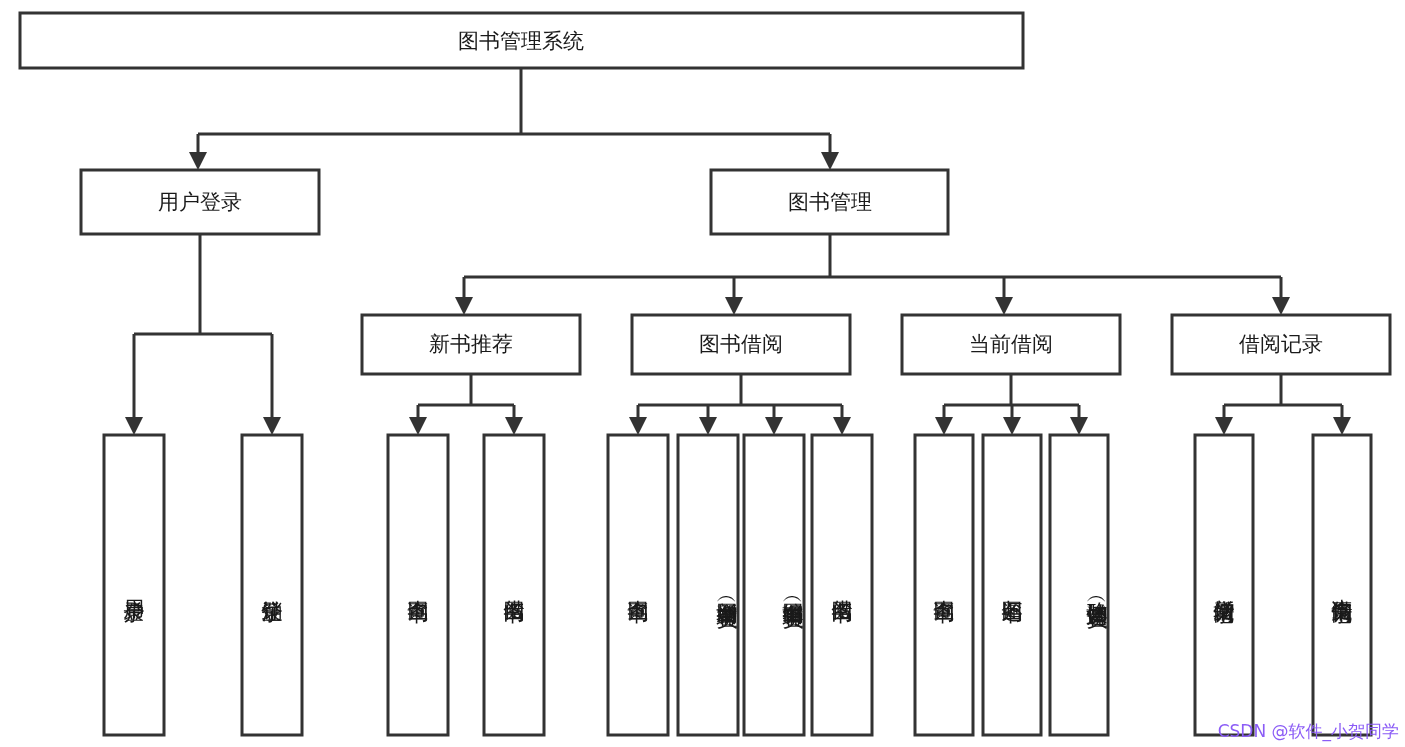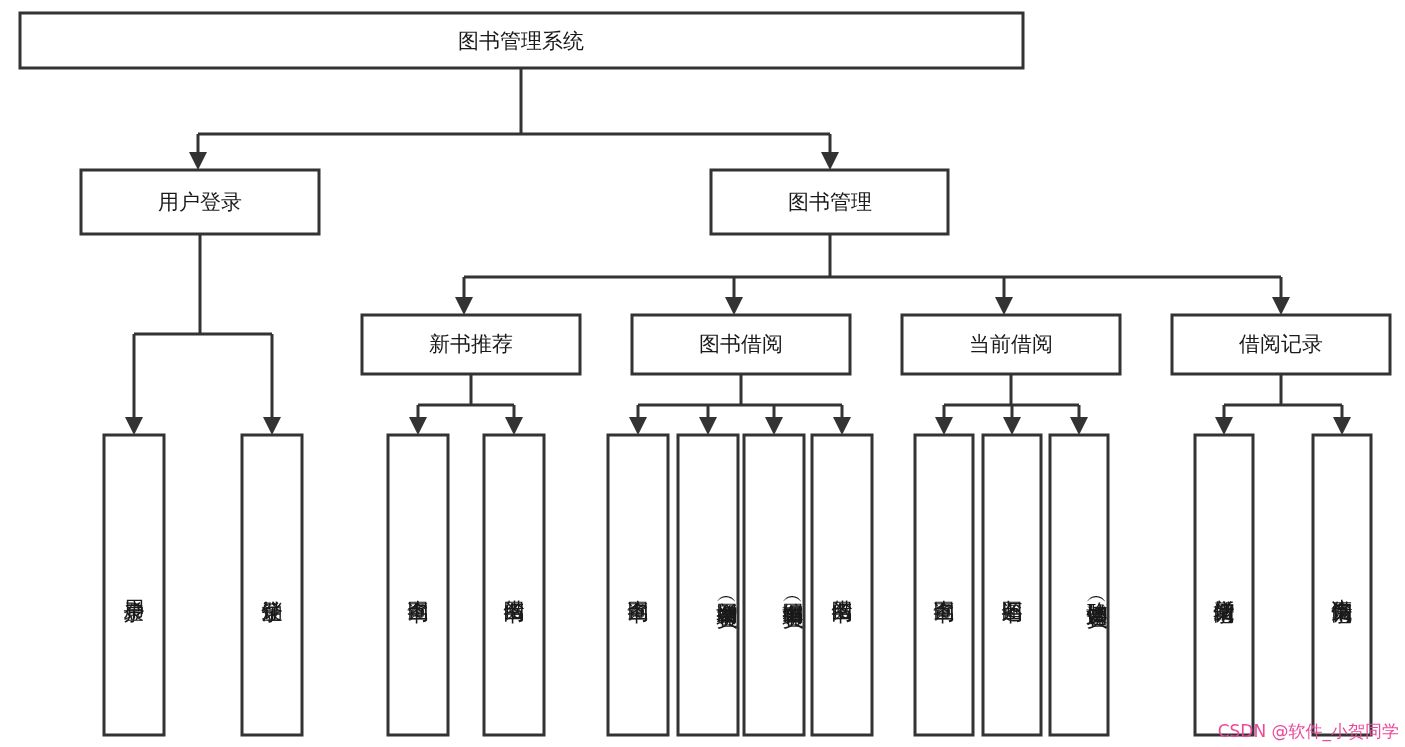--- a/index.html
+++ b/index.html
@@ -66,21 +66,21 @@
   }
   .node-label-v.centered {
     align-items: center;
   }
   .watermark {
     position: absolute;
     right: 6px;
     bottom: 4px;
     font-family: "DejaVu Sans", "Liberation Sans", sans-serif;
     font-size: 17px;
-    color: #ec4899;
+    color: #8b5cf6;
     white-space: nowrap;
   }
 </style>
 </head>
 <body>
 
 <div id="diagram-root">
 
   <svg class="diagram" viewBox="0 0 1405 747" xmlns="http://www.w3.org/2000/svg">
 

